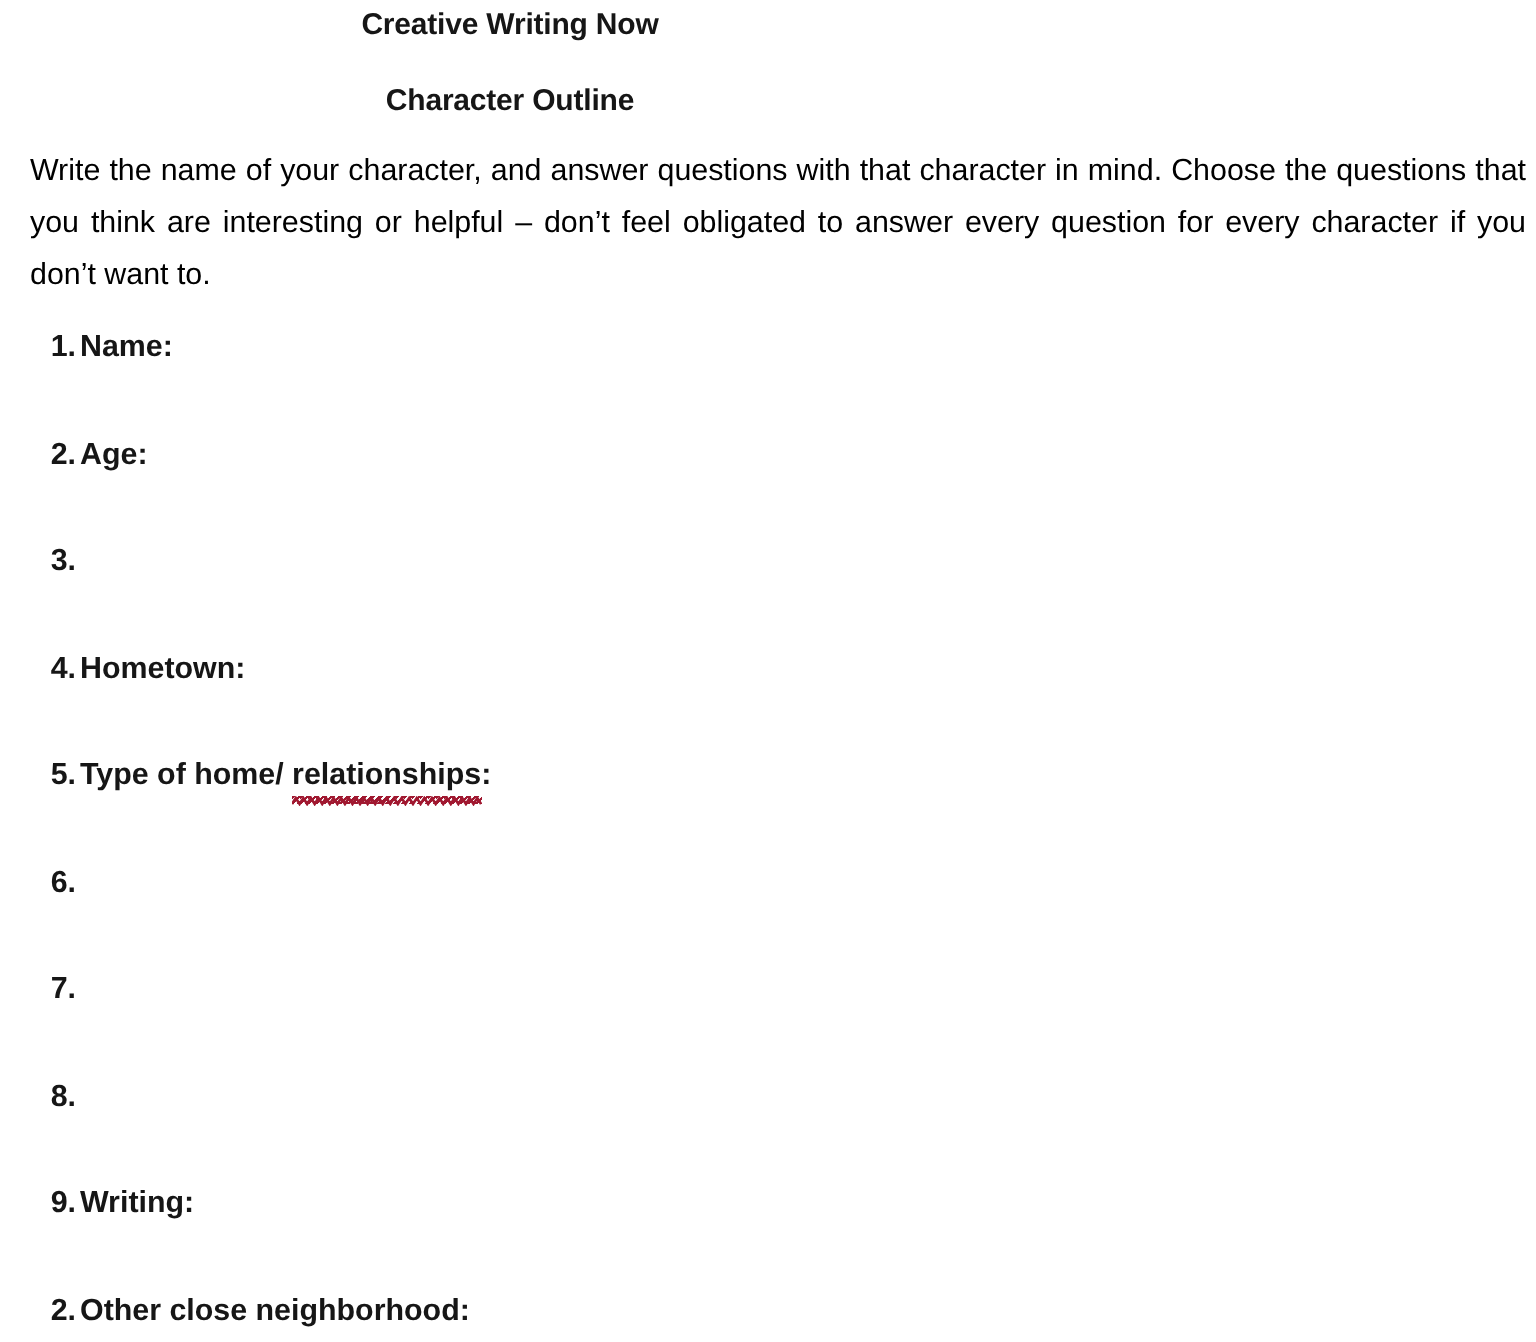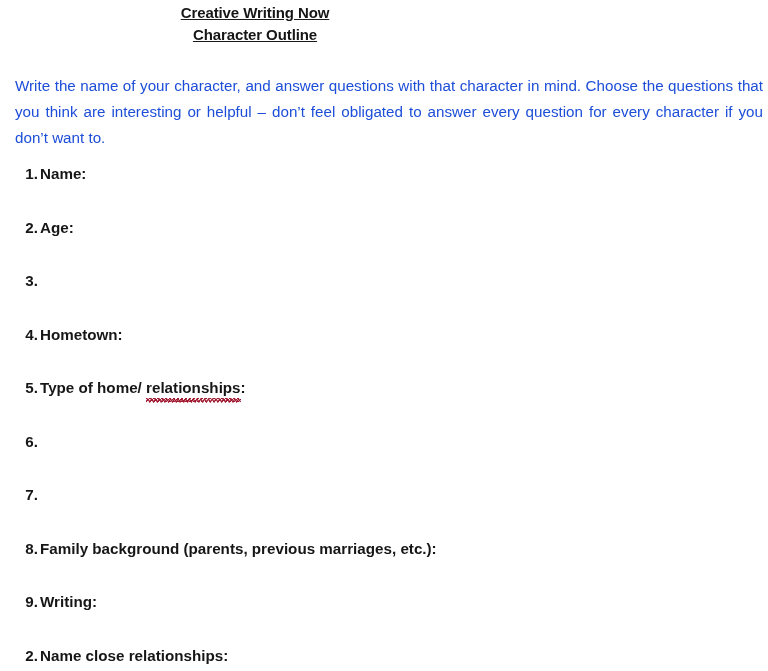--- a/index.html
+++ b/index.html
@@ -23,46 +23,45 @@
     background: #ffffff;
   }
 
   
   .heading {
     position: absolute;
     top: 2px;
     left: 0;
     width: 510px;
     text-align: center;
-    text-decoration: underline;
   }
   .heading-line {
     font-weight: bold;
     font-size: 15px;
     line-height: 22px;
     letter-spacing: -0.1px;
     color: #161616;
   }
   .heading-line.second {
     width: 420px;
-    margin: 0 auto;
+    margin: 16px auto;
     text-align: center;
   }
 
   
   .intro {
     position: absolute;
     top: 58px;
     left: 15px;
     width: 748px;
     font-size: 15.2px;
     line-height: 26px;
     text-align: justify;
     text-justify: inter-word;
-    color: #1d4ed8;
+    color: #000000;
     font-weight: normal;
   }
 
   
   .qlist {
     position: absolute;
     top: 164px;
     left: 0;
     width: 768px;
     list-style: none;
@@ -165,28 +164,27 @@
     <li class="qitem">
       <span class="qnum">6.</span>
     </li>
 
     <li class="qitem">
       <span class="qnum">7.</span>
     </li>
 
     <li class="qitem">
       <span class="qnum">8.</span>
-      <span class="qtext">Family background (parents, previous marriages, etc.):</span>
     </li>
 
     <li class="qitem">
       <span class="qnum">9.</span>
       <span class="qtext">Writing:</span>
     </li>
 
     <li class="qitem">
       <span class="qnum">2.</span>
-      <span class="qtext">Name close relationships:</span>
+      <span class="qtext">Other close neighborhood:</span>
     </li>
 
   </ol>
 
 </div>
 
 </body></html>

